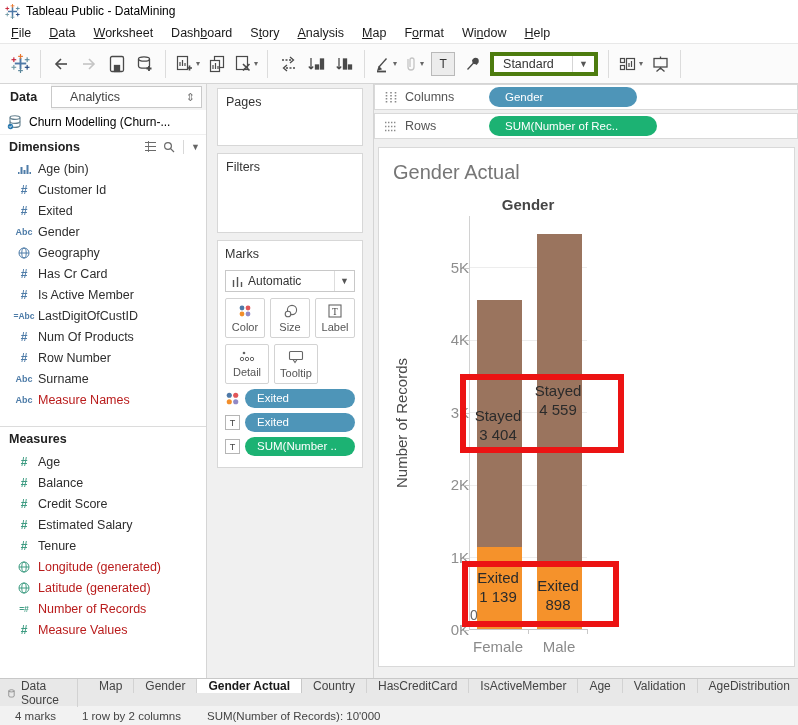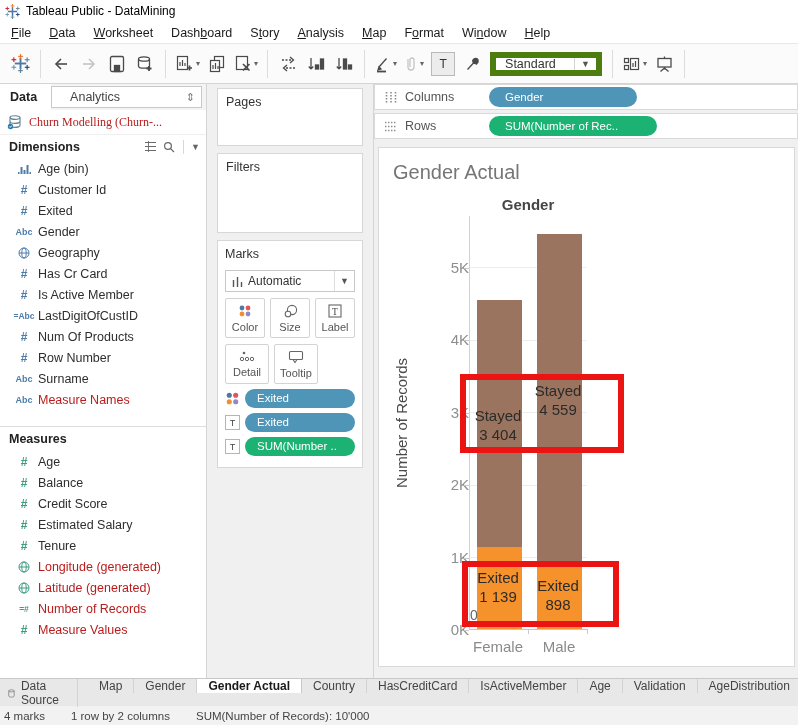--- a/index.html
+++ b/index.html
@@ -15,35 +15,35 @@
   .menu-item u { text-decoration:underline; }
 
   
   .toolbar { height:41px; background:#fbfbfb; border-top:1px solid #e8e8e8; border-bottom:1px solid #d5d5d5;
     display:flex; align-items:center; padding-left:6px; }
   .tb-btn { height:30px; min-width:28px; display:flex; align-items:center; justify-content:center; padding:0 3px; color:#4a4a4a; }
   .tb-btn.disabled { color:#c4c4c4; }
   .tb-caret { font-size:8px; color:#666; margin-left:2px; }
   .tb-sep { width:1px; height:28px; background:#dcdcdc; margin:0 6px; }
   .tb-toggle { width:24px; height:24px; border:1px solid #b9b9b9; background:#ececec; display:flex; align-items:center; justify-content:center; font-size:12px; color:#333; }
-  .tb-combo { display:flex; align-items:center; border:6px solid #4d7c0f; background:#fff; height:24px; margin:0 4px; }
+  .tb-combo { display:flex; align-items:center; border:4px solid #4d7c0f; background:#fff; height:24px; margin:0 4px; }
   .tb-combo .val { width:78px; padding-left:9px; font-size:12.5px; color:#333; }
   .tb-combo .drop { width:22px; height:100%; border-left:1px solid #d5d5d5; display:flex; align-items:center; justify-content:center; font-size:9px; color:#555; }
 
   
   .main { display:flex; height:594px; background:#f0f0f0; }
 
   
   .data-panel { width:207px; background:#fff; border-right:1px solid #d5d5d5; overflow:hidden; }
   .dp-tabs { height:26px; display:flex; align-items:center; background:#f4f4f4; }
   .dp-tab-data { padding:0 14px 0 10px; font-weight:bold; font-size:12.5px; color:#222; background:#fff; height:100%; display:flex; align-items:center; }
   .dp-tab-analytics { flex:1; height:22px; margin:2px 4px 2px 0; border:1px solid #c9c9c9; background:#fff; display:flex; align-items:center; justify-content:space-between; padding:0 6px 0 18px; color:#444; font-size:12.5px; }
   .dp-tab-analytics .updown { color:#777; font-size:11px; }
   .ds-row { height:25px; display:flex; align-items:center; gap:6px; padding-left:7px; border-bottom:1px solid #efefef; }
-  .ds-row .ds-label { font-size:12px; color:#b91c1c; white-space:nowrap;font-family:Liberation Serif, serif; }
+  .ds-row .ds-label { font-size:12px; color:#000000; white-space:nowrap; }
   .sec-head { height:23px; display:flex; align-items:center; padding:0 6px 0 9px; }
   .sec-head .t { font-weight:bold; font-size:12.5px; color:#222; flex:1; }
   .sec-head .hicon { color:#6a6a6a; margin-left:6px; display:flex; align-items:center; }
   .sec-head .hsep { width:1px; height:14px; background:#d8d8d8; margin-left:8px; }
   .sec-head .hcaret { color:#666; font-size:9px; margin-left:7px; }
   .field-row { height:21px; display:flex; align-items:center; padding-left:10px; }
   .fi { width:28px; display:flex; justify-content:center; align-items:center; font-weight:bold; flex:none; }
   .fi.dim { color:#4e7ca8; } .fi.mea { color:#3e9c82; }
   .fi .numch { font-size:12px; font-weight:bold; }
   .fi .abcch { font-size:9px; font-weight:bold; }
@@ -92,21 +92,21 @@
   .xlabel { position:absolute; top:490px; width:70px; text-align:center; font-size:15px; color:#8a8a8a; }
   .bar-label { position:absolute; width:74px; text-align:center; font-size:15px; line-height:19px; color:#2b2b2b; }
   .zero-label { position:absolute; left:91px; top:459px; font-size:14px; color:#666; }
   .anno-box { position:absolute; border:6px solid #ec1313; background:transparent; }
 
   
   .tabbar { height:28px; background:#e8e8e8; border-top:1px solid #c8c8c8; display:flex; align-items:flex-start; font-size:12px; color:#444; }
   .ds-tab { display:flex; align-items:center; gap:6px; padding:0 14px 0 8px; border-right:1px solid #d2d2d2; margin-right:10px; color:#444; }
   .sheet-tab { display:flex; align-items:center; padding:0 11px; border-right:1px solid #d2d2d2; white-space:nowrap; }
   .sheet-tab.active { background:#fff; color:#1a1a1a; font-weight:bold; border-right:1px solid #c8c8c8; }
-  .statusbar { height:19px; background:#f2f2f2; display:flex; align-items:center; gap:26px; padding-left:4px; font-size:11.5px; color:#444; }
+  .statusbar { height:19px; background:#f2f2f2; display:flex; align-items:center; gap:26px; padding-left:15px; font-size:11.5px; color:#444; }
 </style>
 </head>
 <body>
 
 <div class="titlebar">
   <span>
     <svg width="15" height="15" viewBox="0 0 20 20">
       <g fill="#4e79a7">
           <rect x="9" y="4" width="2" height="12"></rect>
           <rect x="4" y="9" width="12" height="2"></rect>

